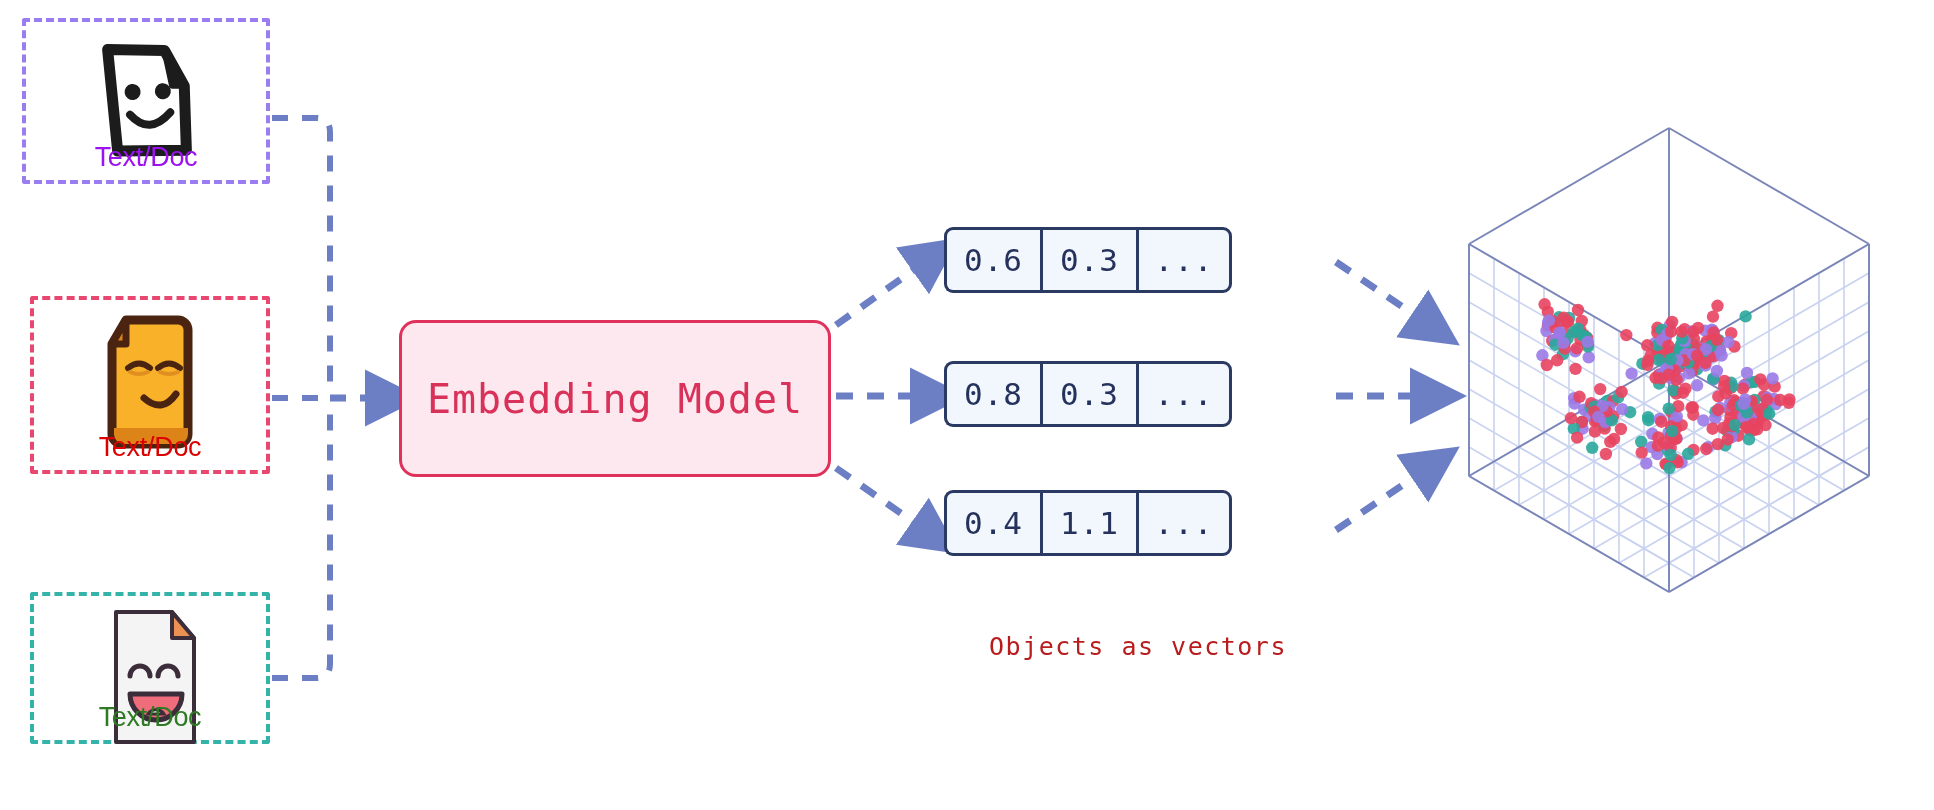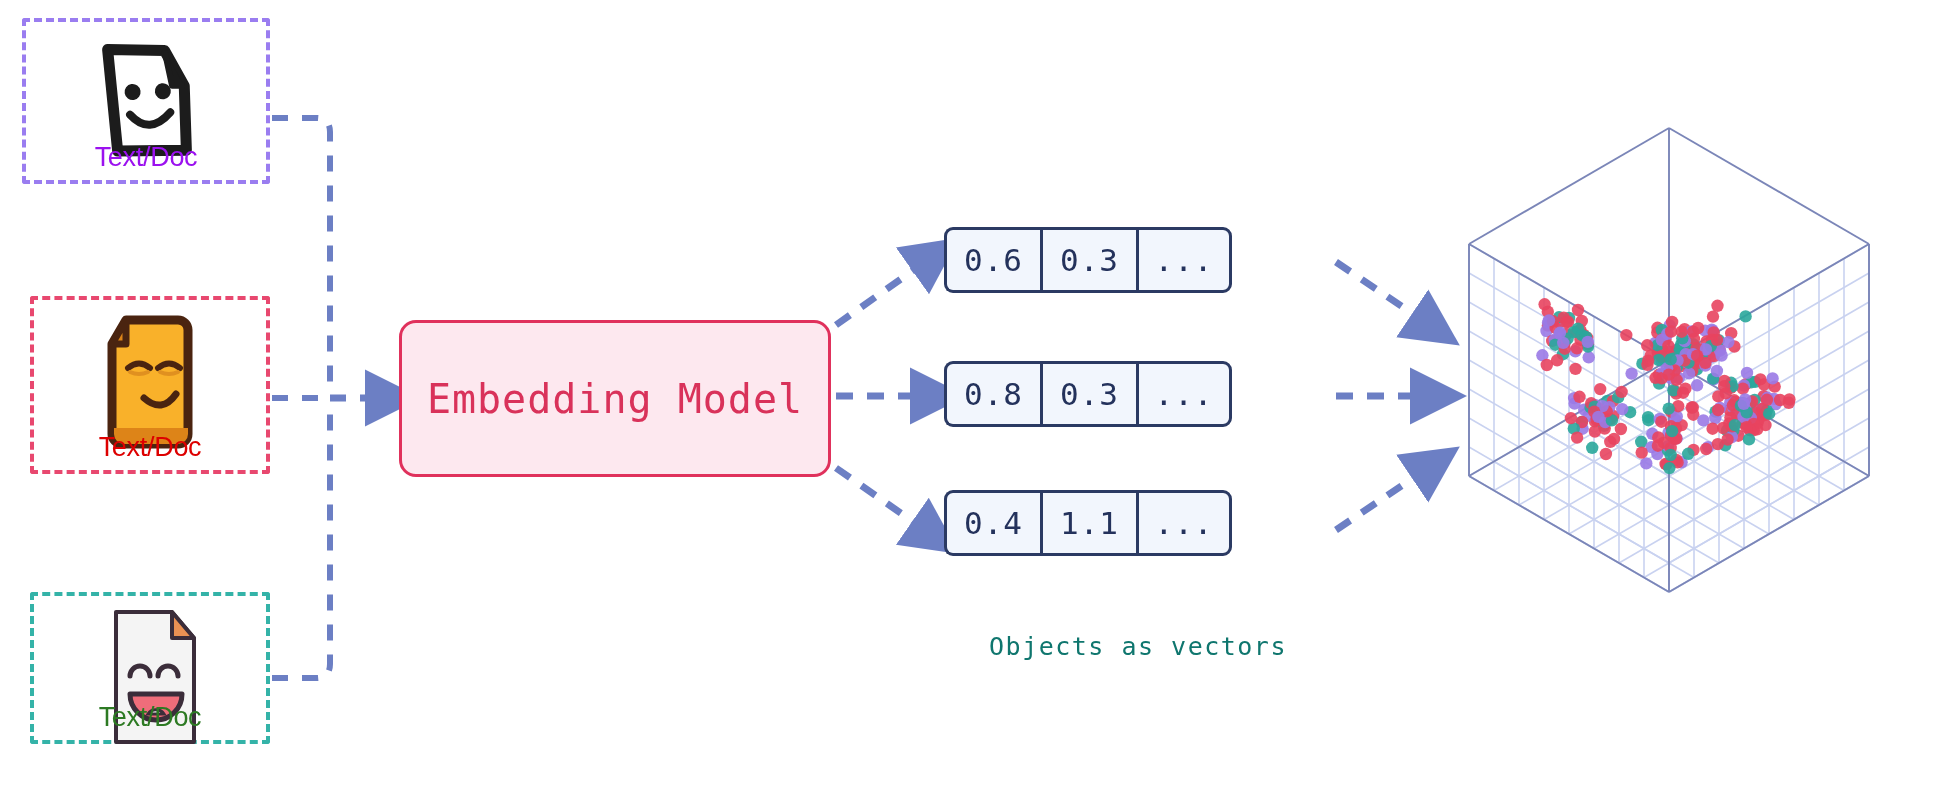--- a/index.html
+++ b/index.html
@@ -48,21 +48,21 @@
   }
   .vcell:first-child{border-top-left-radius:9px;border-bottom-left-radius:9px;}
   .vcell:last-child{border-right-width:3px;border-top-right-radius:9px;border-bottom-right-radius:9px;}
   #vrow-0{left:944px;top:227px;}
   #vrow-1{left:944px;top:361px;}
   #vrow-2{left:944px;top:490px;}
 
   #vectors-caption{
     position:absolute;left:944px;top:632px;width:388px;text-align:center;
     font-family:"DejaVu Sans Mono","Liberation Mono",monospace;
-    font-size:25px;color:#0f766e;letter-spacing:1.5px;white-space:nowrap;
+    font-size:25px;color:#b91c1c;letter-spacing:1.5px;white-space:nowrap;
   }
 
   
   #cube-wrap{position:absolute;left:1414px;top:100px;width:510px;height:560px;}
   #cube-wrap svg{display:block;}
 
   
   #connectors{position:absolute;left:0;top:0;width:1934px;height:810px;pointer-events:none;}
 </style>
 </head>

